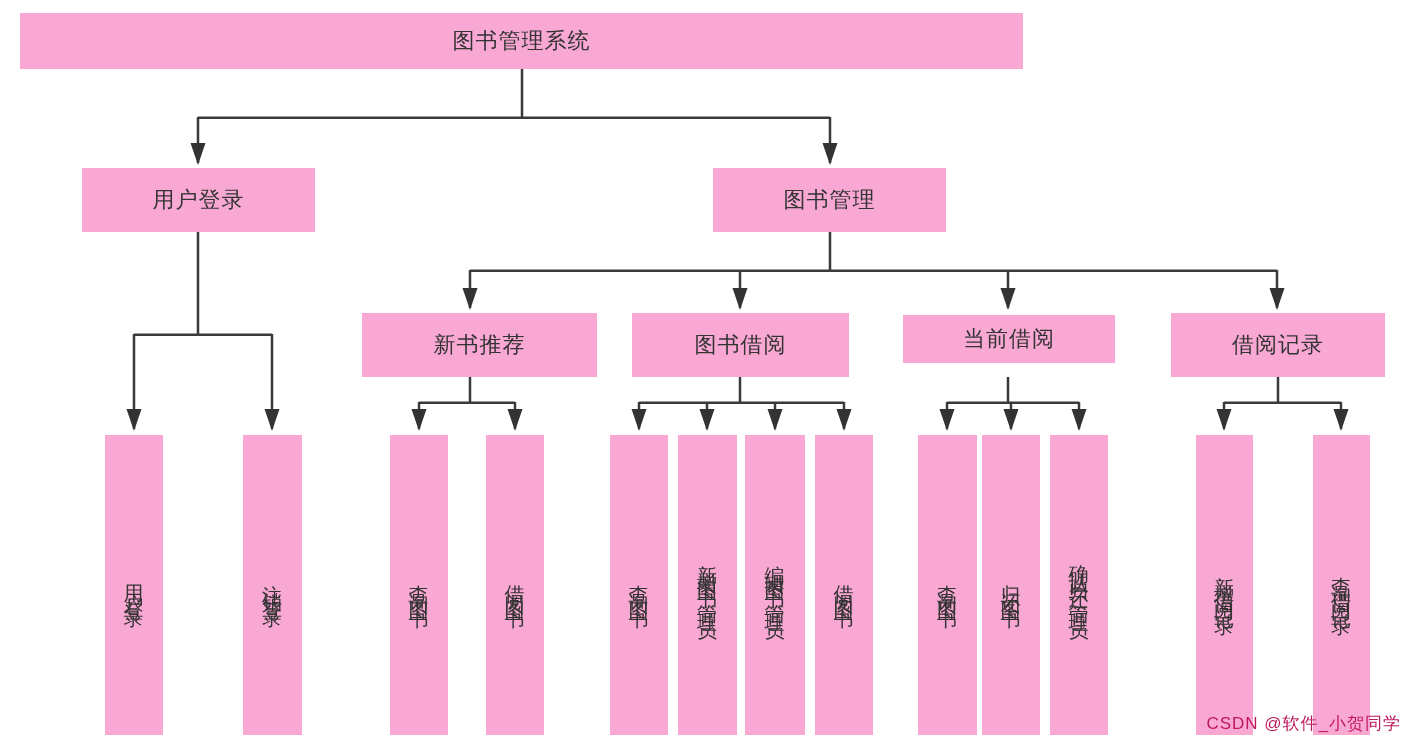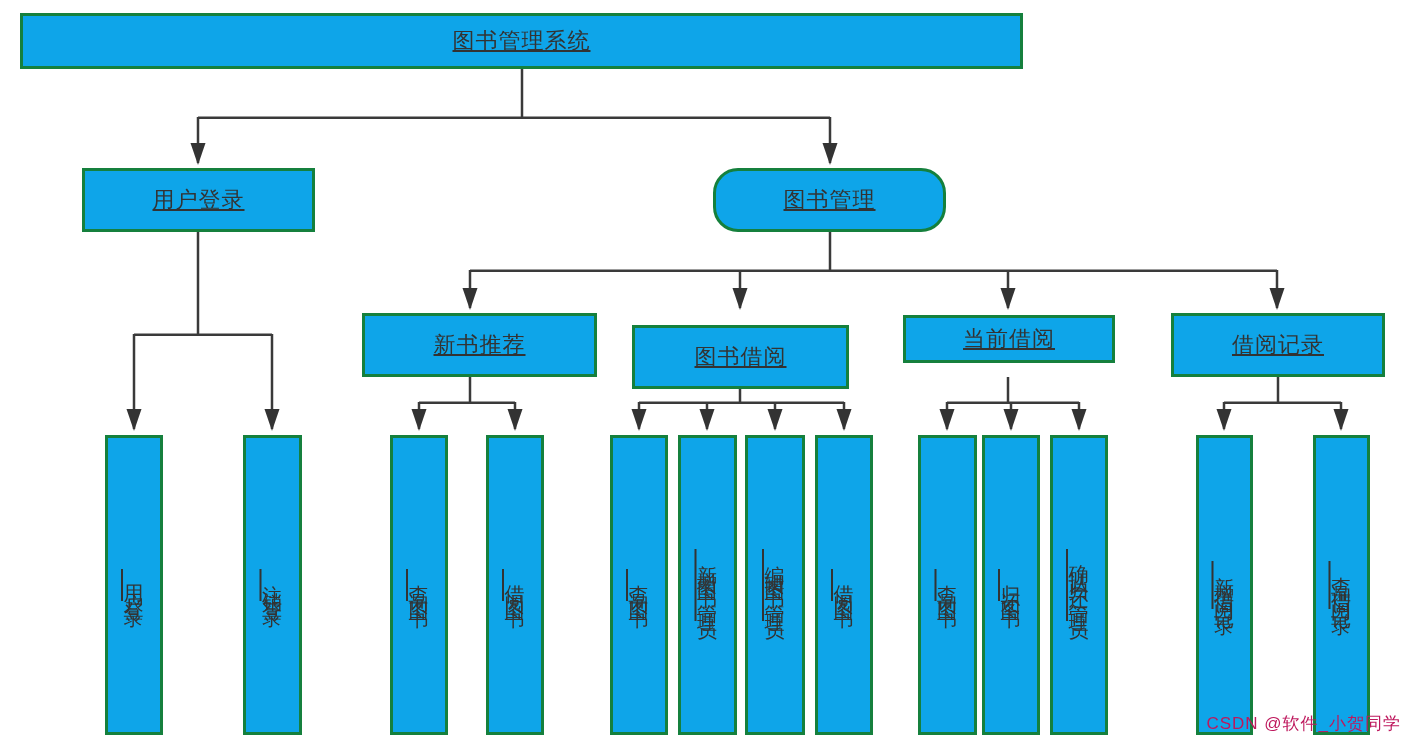--- a/index.html
+++ b/index.html
@@ -16,28 +16,27 @@
     overflow: hidden;
   }
   .connectors {
     position: absolute;
     left: 0;
     top: 0;
   }
   .node {
     position: absolute;
     box-sizing: border-box;
-    background: #0ea5e9;
-    border: 3px solid #15803d;
+    background: #f9a8d4;
+    border: 3px solid #f9a8d4;
     display: flex;
     align-items: center;
     justify-content: center;
     color: #333333;
     text-align: center;
-    text-decoration: underline;
   }
   .h-node {
     font-size: 22px;
     letter-spacing: 1px;
     white-space: nowrap;
   }
   .v-node {
     writing-mode: vertical-rl;
     text-orientation: mixed;
     font-size: 20px;
@@ -106,24 +105,24 @@
       <path d="M1278,377 V404"></path>
       <path d="M1224,402.75 H1341"></path>
       <path d="M1224,402 V429" marker-end="url(#arrow)"></path>
       <path d="M1341,402 V429" marker-end="url(#arrow)"></path>
     </g>
   </svg>
 
   <div class="node h-node" style="left:20px; top:13px; width:1003px; height:56px;">图书管理系统</div>
 
   <div class="node h-node" style="left:82px; top:168px; width:233px; height:64px;">用户登录</div>
-  <div class="node h-node" style="left:713px; top:168px; width:233px; height:64px;border-radius:25px;">图书管理</div>
+  <div class="node h-node" style="left:713px; top:168px; width:233px; height:64px;">图书管理</div>
 
   <div class="node h-node" style="left:362px; top:313px; width:235px; height:64px;">新书推荐</div>
-  <div class="node h-node" style="left:632px; top:313px; width:217px; height:64px;margin-top:12px;">图书借阅</div>
+  <div class="node h-node" style="left:632px; top:313px; width:217px; height:64px;">图书借阅</div>
   <div class="node h-node" style="left:903px; top:315px; width:212px; height:48px;">当前借阅</div>
   <div class="node h-node" style="left:1171px; top:313px; width:214px; height:64px;">借阅记录</div>
 
   <div class="node v-node" style="left:105px; top:435px; width:58px; height:300px;">用户登录</div>
   <div class="node v-node" style="left:243px; top:435px; width:59px; height:300px;">注销登录</div>
 
   <div class="node v-node" style="left:390px; top:435px; width:58px; height:300px;">查询图书</div>
   <div class="node v-node" style="left:486px; top:435px; width:58px; height:300px;">借阅图书</div>
 
   <div class="node v-node" style="left:610px; top:435px; width:58px; height:300px;">查询图书</div>

